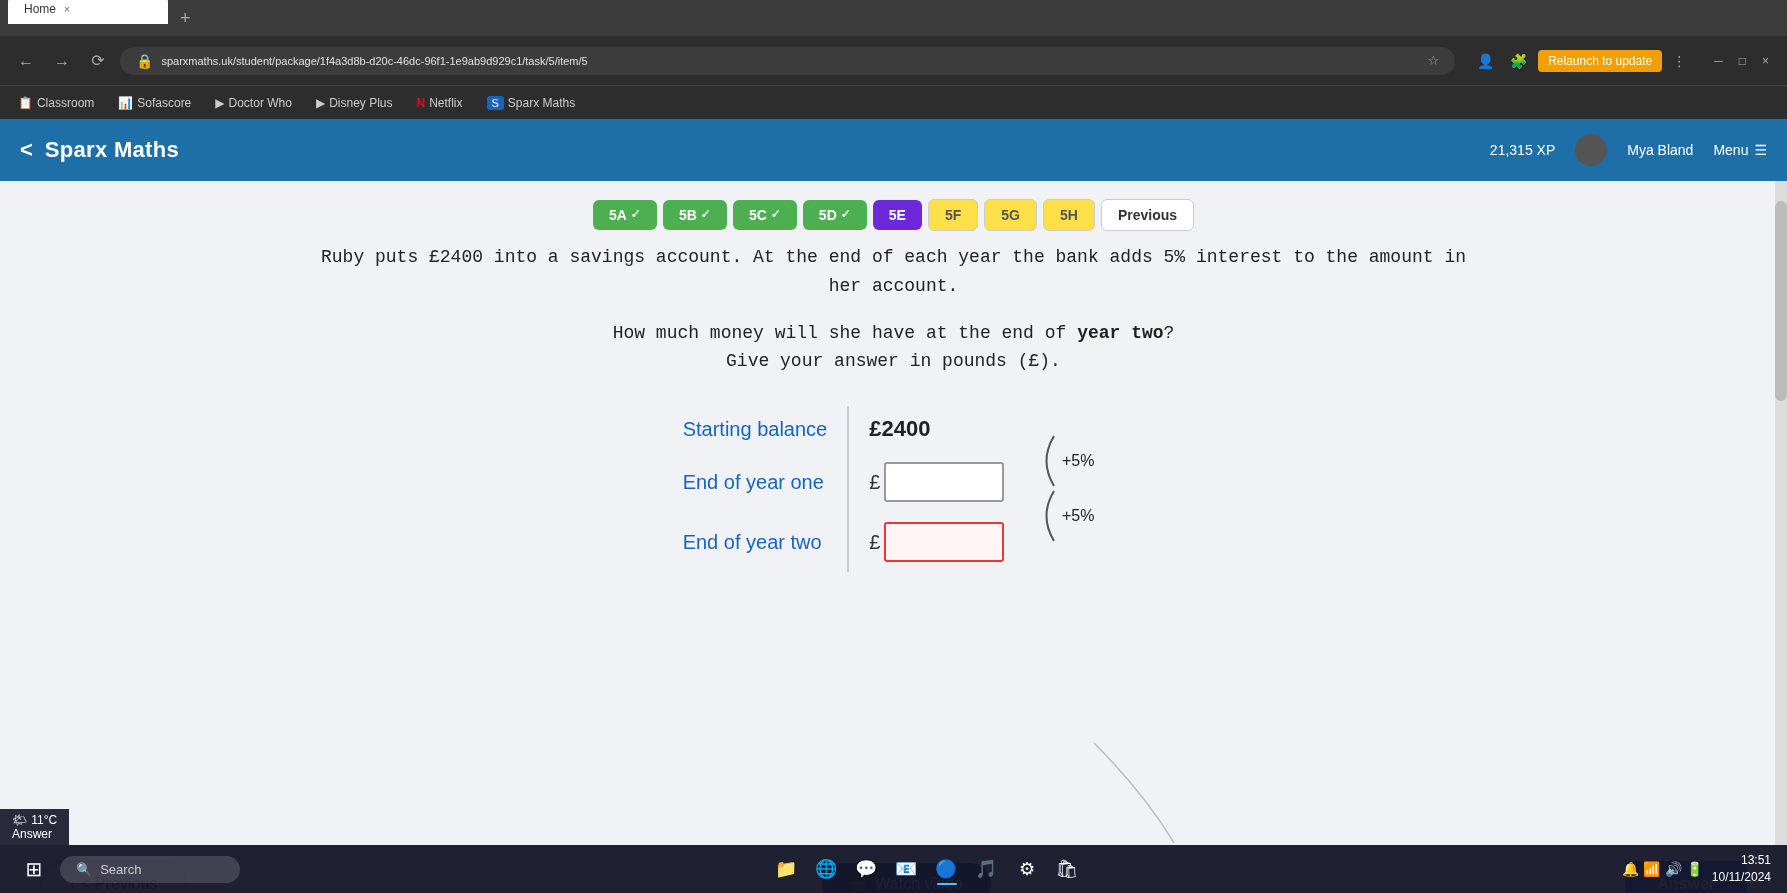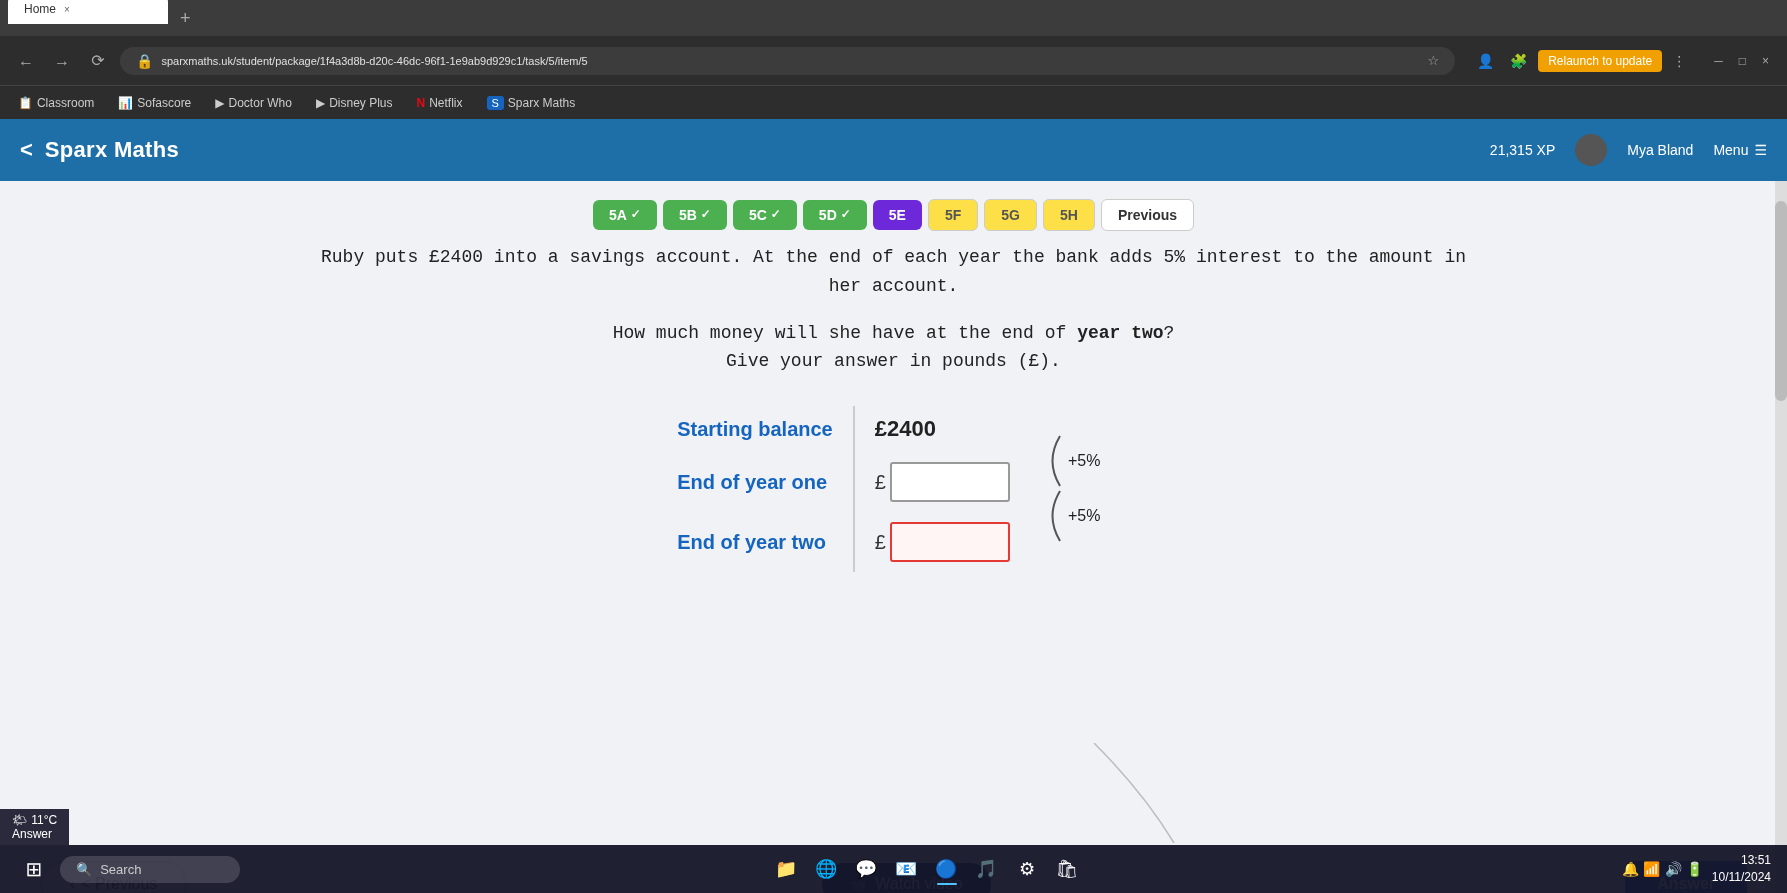--- a/index.html
+++ b/index.html
@@ -269,21 +269,21 @@
       border-collapse: separate;
       border-spacing: 0;
     }
     .balance-table td {
       padding: 10px 20px;
       font-size: 20px;
       vertical-align: middle;
     }
     .label-cell {
       color: #1565c0;
-      font-weight: bold;
+      font-weight: normal;
       font-size: 20px;
       text-align: left;
       padding-right: 30px;
     }
     .value-cell {
       text-align: left;
       border-left: 2px solid #ccc;
       padding-left: 20px;
     }
     .value-bold {

